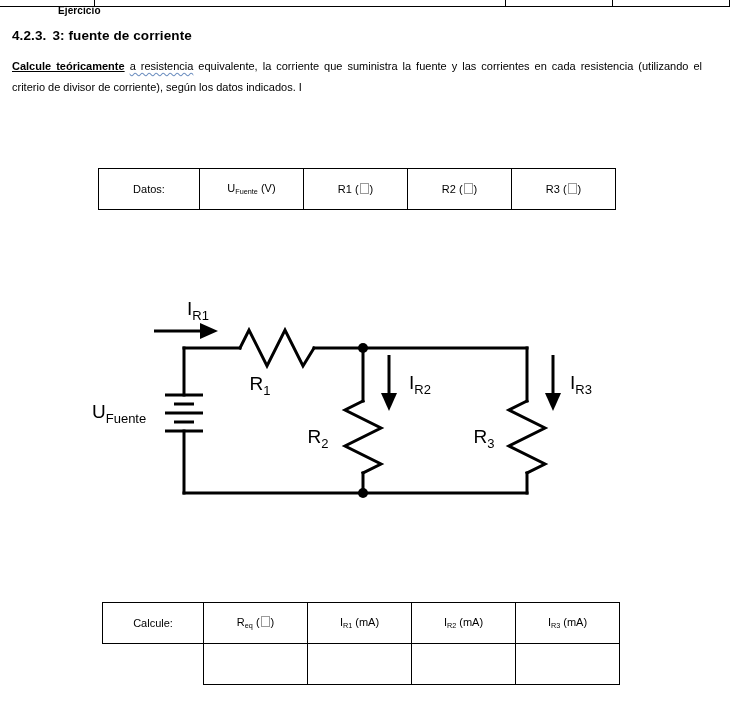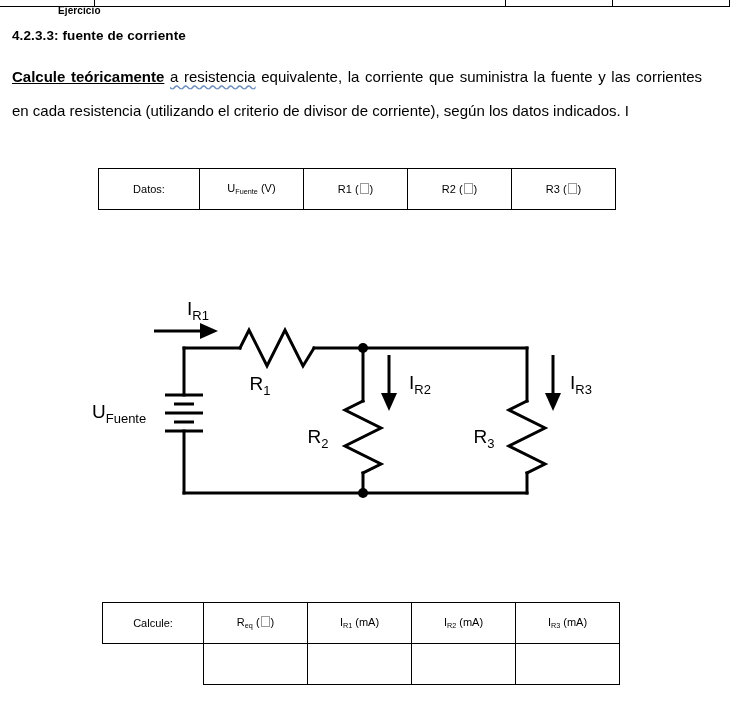--- a/index.html
+++ b/index.html
@@ -40,29 +40,29 @@
     letter-spacing: 0.1px;
   }
   #heading-number {
     position: absolute;
     left: 12px; top: 28px;
     font-size: 13.5px;
     font-weight: bold;
     letter-spacing: 0.1px;
     white-space: nowrap;
   }
-  #heading-number .num { }
+  #heading-number .num { margin-right: 6px; }
 
   
   #statement {
     position: absolute;
     left: 12px; top: 45px;
     width: 690px;
-    font-size: 15px;
-    line-height: 34px;
+    font-size: 11px;
+    line-height: 21px;
     text-align: justify;
     text-justify: inter-word;
   }
   #statement .bold-underline {
     font-weight: bold;
     text-decoration: underline;
   }
   #statement .squiggle {
     text-decoration: underline;
     text-decoration-style: wavy;

